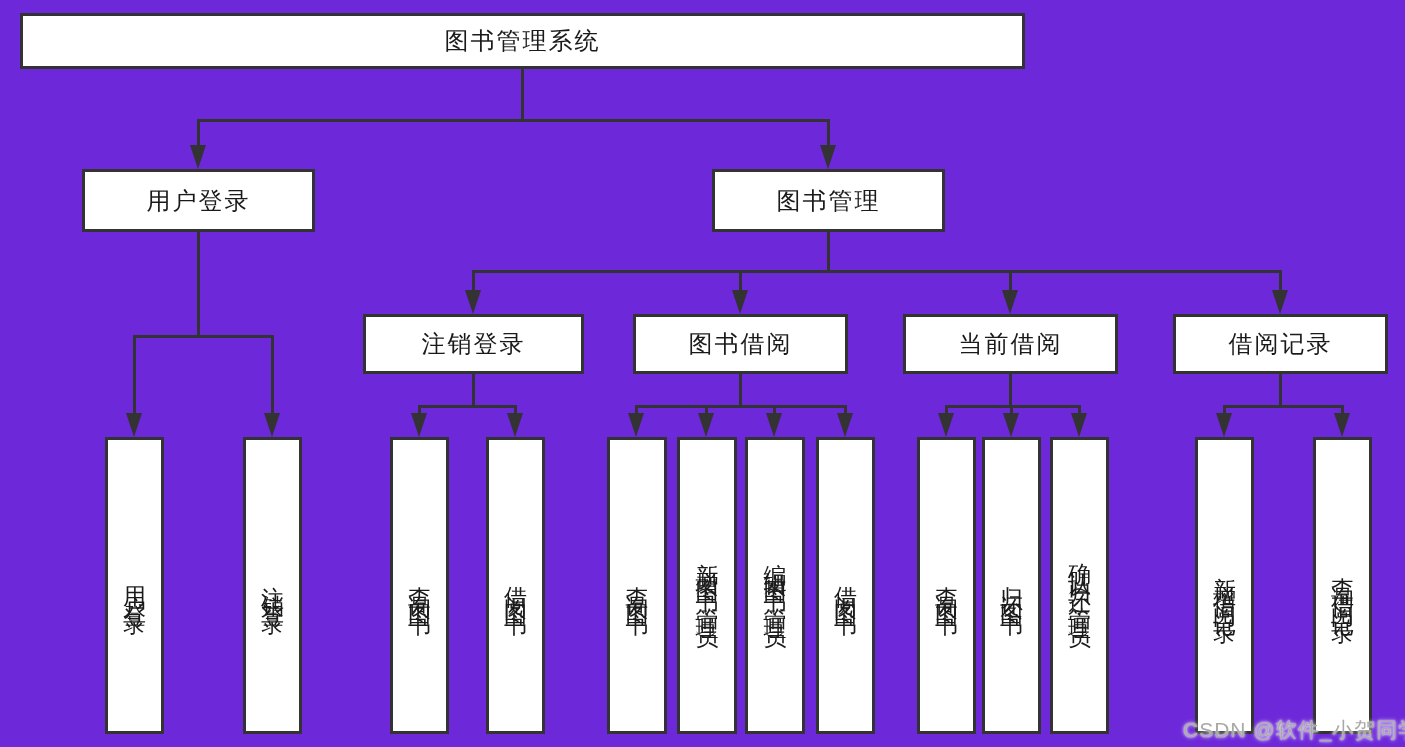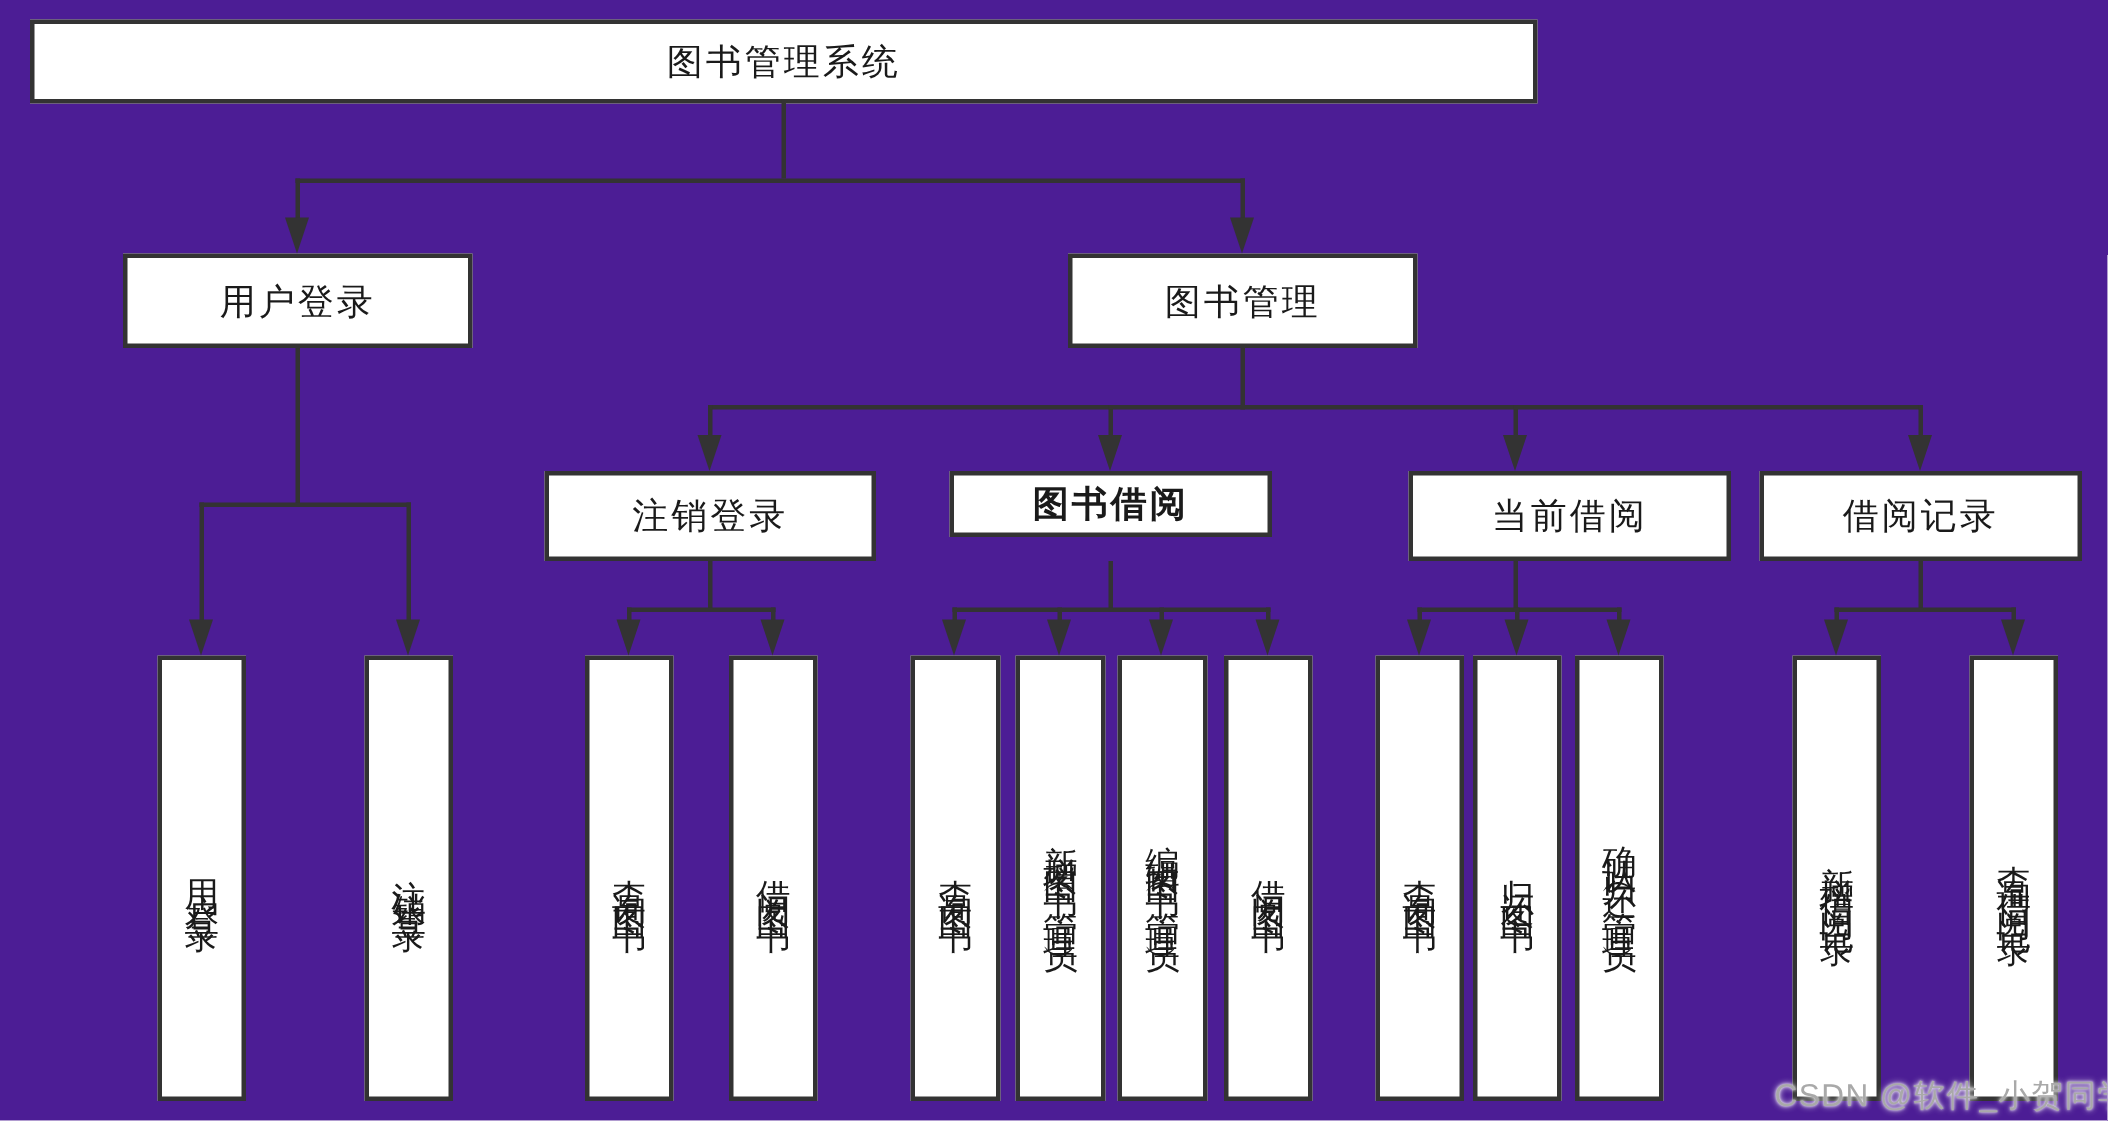--- a/index.html
+++ b/index.html
@@ -1,18 +1,18 @@
 <!DOCTYPE html>
 <html><head>
 <meta charset="utf-8">
 <style>
   * { margin:0; padding:0; box-sizing:border-box; }
   html,body { background:#fff; }
   .stage {
-    position:relative; width:1405px; height:747px; background:#4c1d95;
+    position:relative; width:1405px; height:747px; background:#6d28d9;
     font-family:"Liberation Sans","DejaVu Sans",sans-serif; color:#1a1a1a;
     overflow:hidden;
   }
   .node {
     position:absolute; border:3px solid #333; background:#fff;
     display:flex; align-items:center; justify-content:center;
     font-size:24px; color:#1a1a1a; letter-spacing:2px;
   }
   .vnode span {
     writing-mode:vertical-rl; text-orientation:mixed;
@@ -44,25 +44,25 @@
   </div>
 
   <div class="node" style="left:712px; top:169px; width:233px; height:63px;">
     <span>图书管理</span>
   </div>
 
   <div class="node" style="left:363px; top:314px; width:221px; height:60px;">
     <span>注销登录</span>
   </div>
 
-  <div class="node" style="left:633px; top:314px; width:215px; height:44px;font-weight:bold;">
+  <div class="node" style="left:633px; top:314px; width:215px; height:60px;">
     <span>图书借阅</span>
   </div>
 
-  <div class="node" style="left:903px; top:314px; width:215px; height:60px;margin-left:36px;">
+  <div class="node" style="left:903px; top:314px; width:215px; height:60px;">
     <span>当前借阅</span>
   </div>
 
   <div class="node" style="left:1173px; top:314px; width:215px; height:60px;">
     <span>借阅记录</span>
   </div>
 
   <div class="node vnode" style="left:105px; top:437px; width:59px; height:297px;">
     <span>用户登录</span>
   </div>

